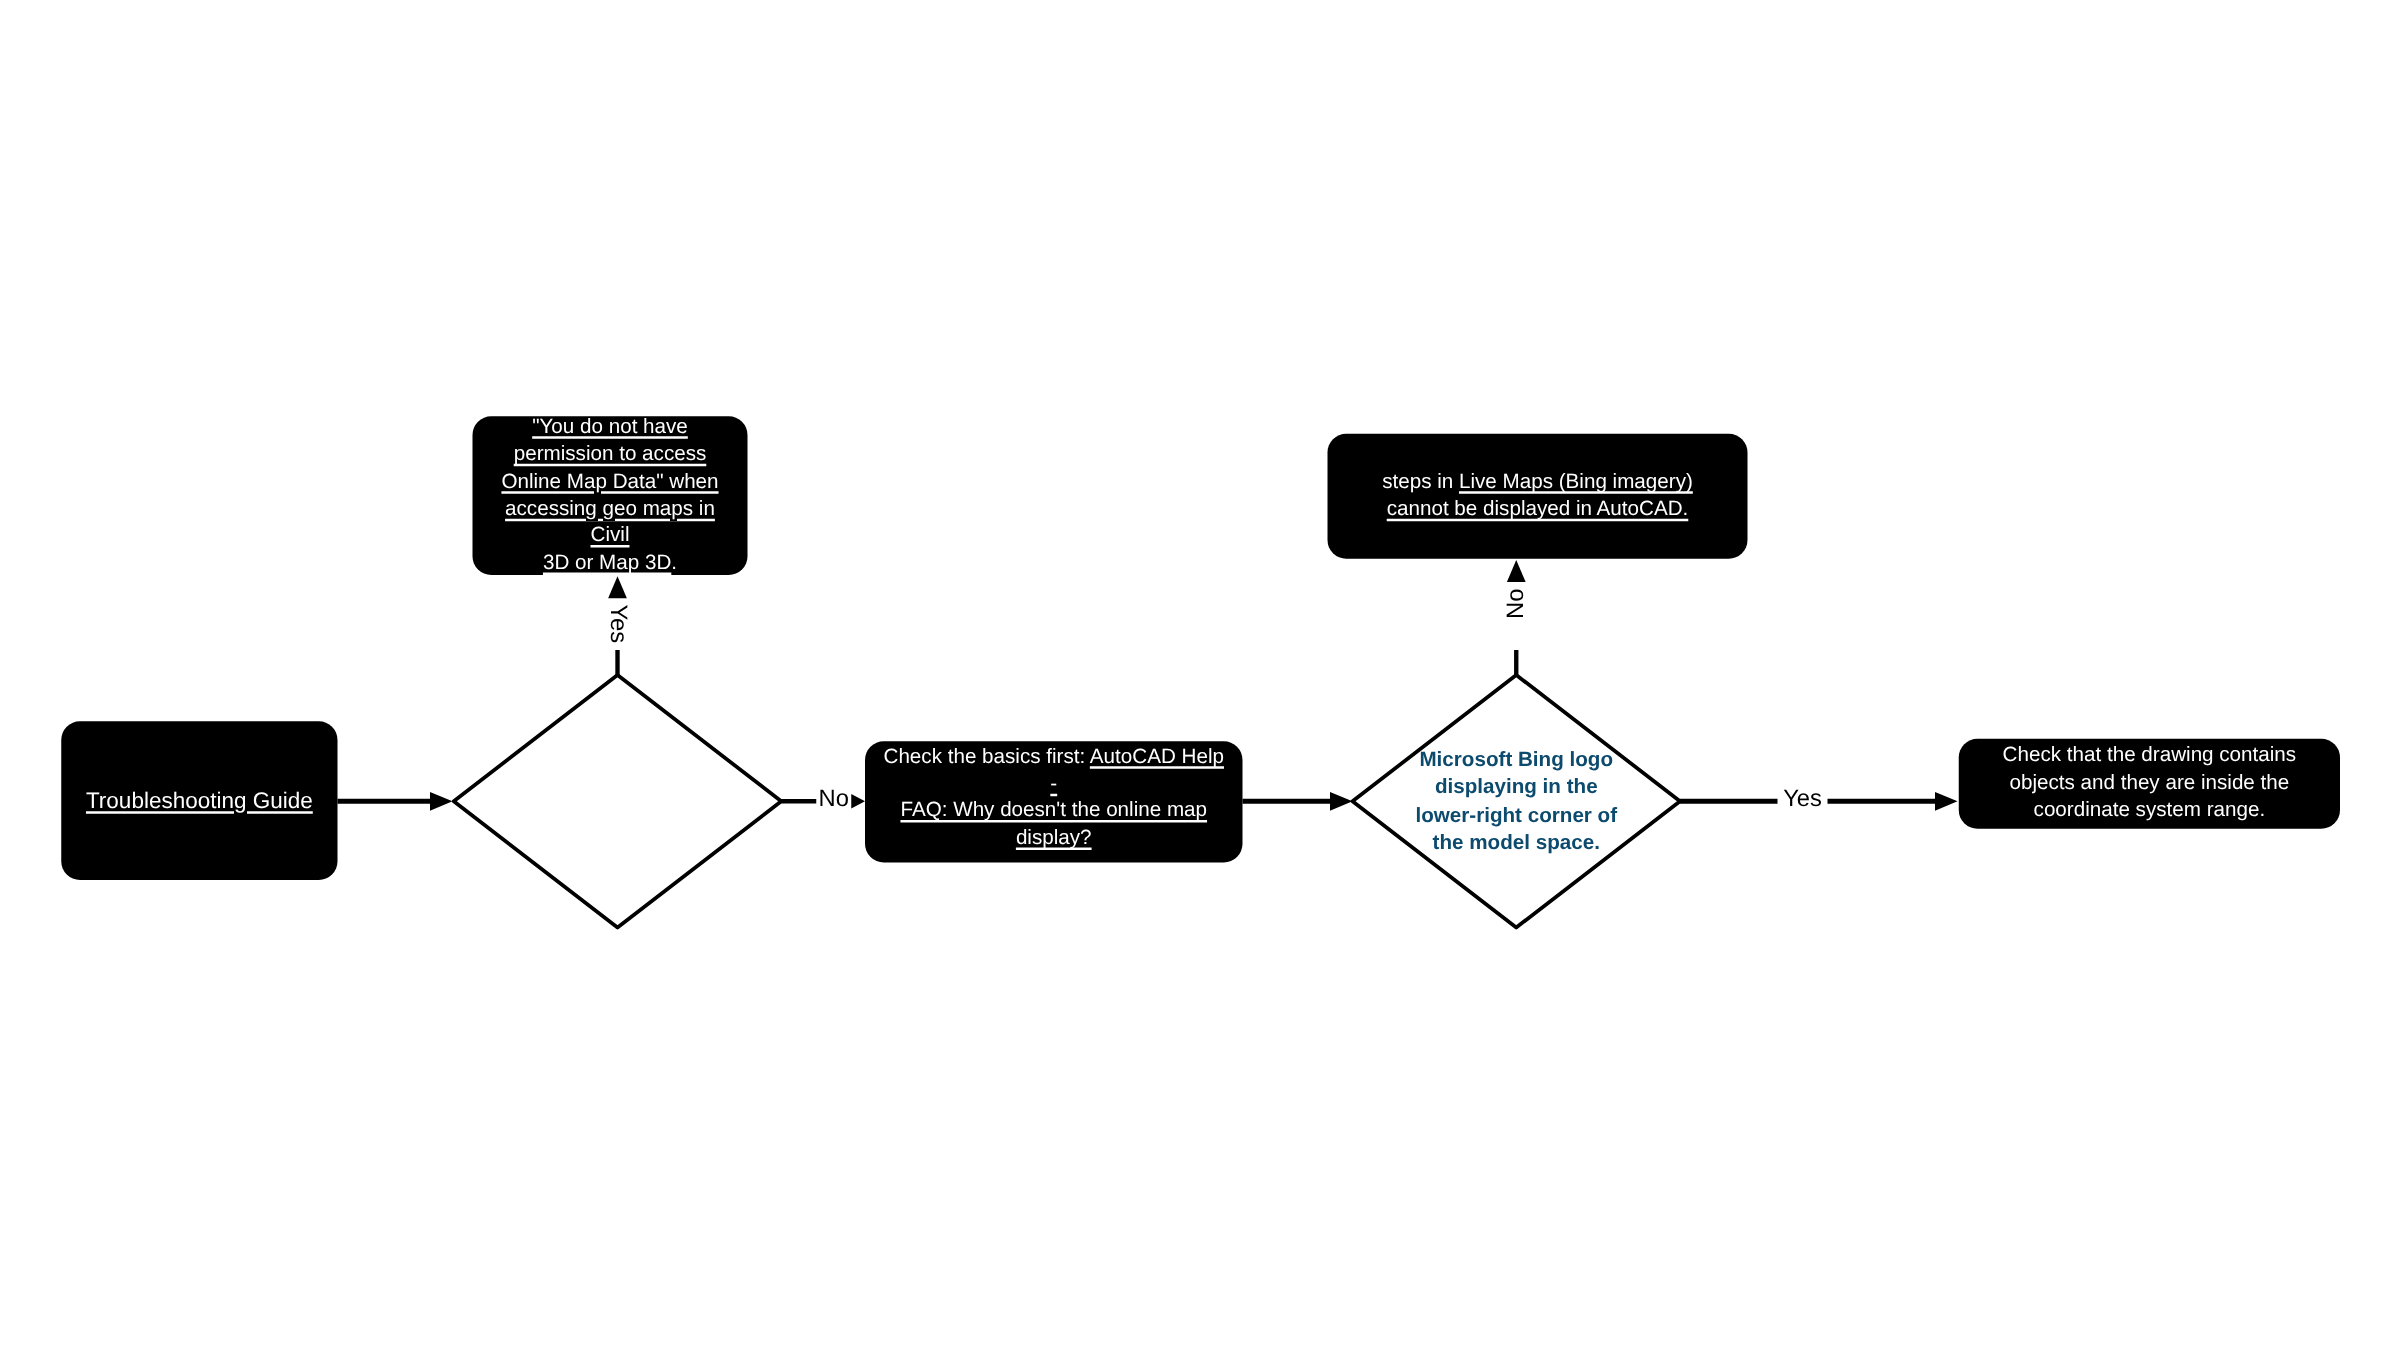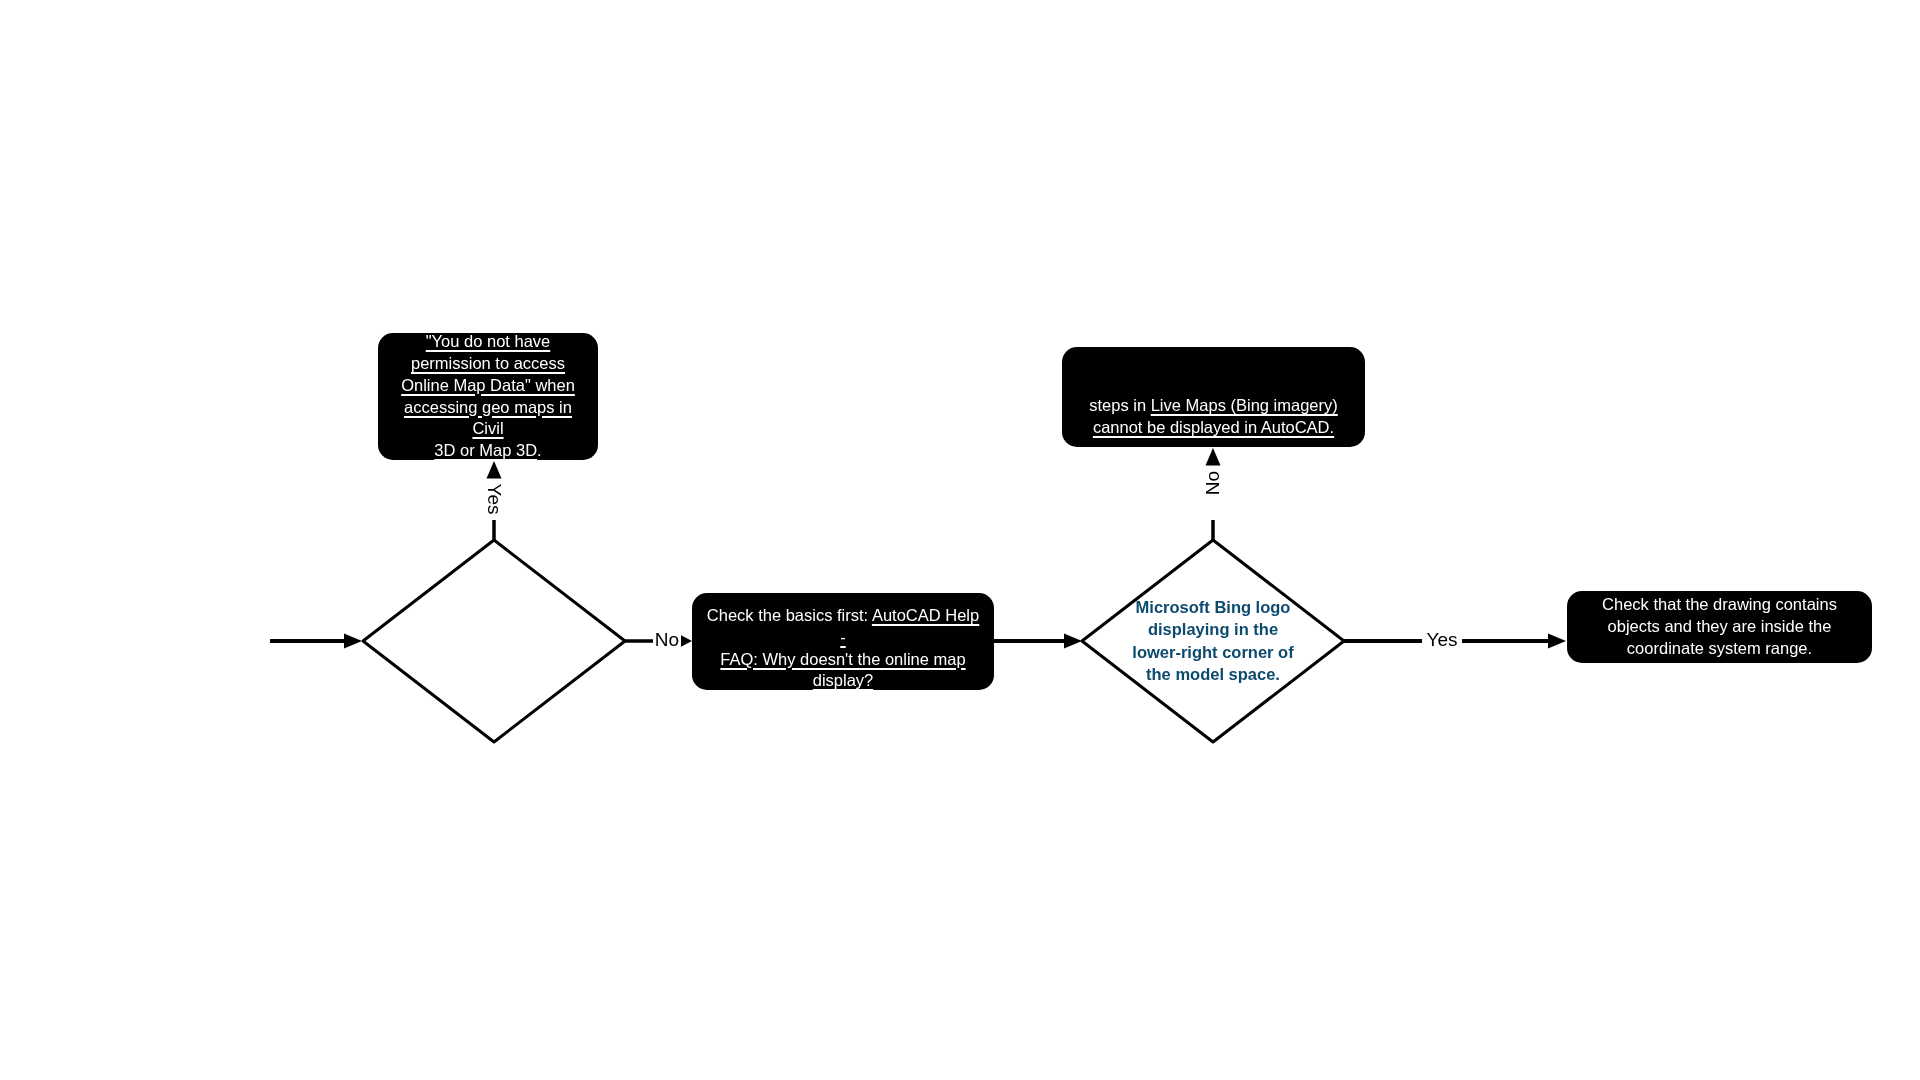--- a/index.html
+++ b/index.html
@@ -24,21 +24,21 @@
     display: flex;
     align-items: center;
     justify-content: center;
     text-align: center;
     box-sizing: border-box;
     padding: 8px 10px;
     font-size: 16.5px;
     line-height: 1.32;
     white-space: pre-line;
   }
-  .node.top-align { align-items: center; padding-top: 22px; }
+  .node.top-align { align-items: flex-end; padding-top: 22px; }
   .link-text { text-decoration: underline; text-underline-offset: 3px; text-decoration-thickness: 1.5px; cursor: pointer; }
   .plain-text { text-decoration: none; }
   .decision-label {
     position: absolute;
     transform: translate(-50%, -50%);
     color: #0c4a6e;
     font-weight: 700;
     font-size: 16.5px;
     line-height: 1.35;
     text-align: center;
@@ -90,20 +90,23 @@
     <g>
       <line x1="1344" y1="641" x2="1422" y2="641" stroke="#000" stroke-width="4"></line>
       <line x1="1462" y1="641" x2="1550" y2="641" stroke="#000" stroke-width="4"></line>
       <polygon points="1566,641 1548,633.5 1548,648.5" fill="#000"></polygon>
     </g>
 
     <polygon points="363,641 494,540 625,641 494,742" fill="#ffffff" stroke="#000000" stroke-width="3" stroke-linejoin="round"></polygon>
     <polygon points="1082,641 1213,540 1344,641 1213,742" fill="#ffffff" stroke="#000000" stroke-width="3" stroke-linejoin="round"></polygon>
   </svg>
 
+  <div class="node" style="left:49px; top:577px; width:221px; height:127px; font-size:18px;">
+    <span class="link-text">Troubleshooting Guide</span>
+  </div>
 
   <div class="node" style="left:378px; top:333px; width:220px; height:127px;">
     <span><span class="link-text">"You do not have
 permission to access
 Online Map Data" when
 accessing geo maps in Civil
 3D or Map 3D</span><span class="plain-text">.</span></span>
   </div>
 
 
@@ -111,21 +114,21 @@
     <span><span class="plain-text">Check the basics first: </span><span class="link-text">AutoCAD Help -
 FAQ: Why doesn't the online map
 display?</span></span>
   </div>
 
   <div class="decision-label" style="left:1213px; top:641px;">Microsoft Bing logo
 displaying in the
 lower-right corner of
 the model space.</div>
 
-  <div class="node" style="left:1062px; top:347px; width:303px; height:100px;align-items:flex-end;">
+  <div class="node" style="left:1062px; top:347px; width:336px; height:100px;">
     <span><span class="plain-text">steps in </span><span class="link-text">Live Maps (Bing imagery)
 cannot be displayed in AutoCAD.</span></span>
   </div>
 
   <div class="node" style="left:1567px; top:591px; width:305px; height:72px;">
     <span>Check that the drawing contains
 objects and they are inside the
 coordinate system range.</span>
   </div>
 

